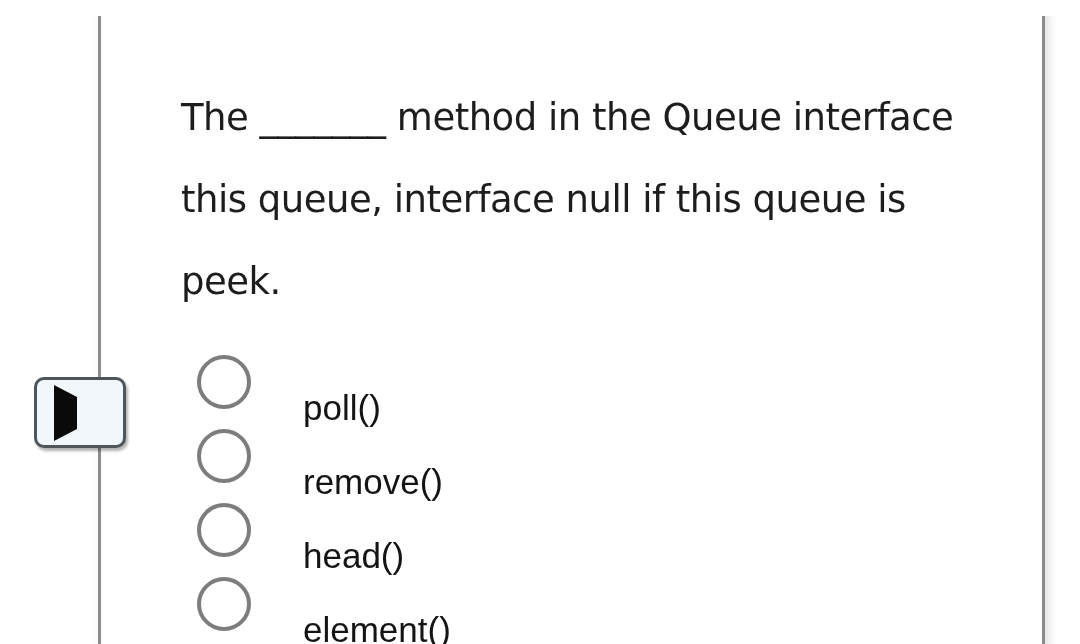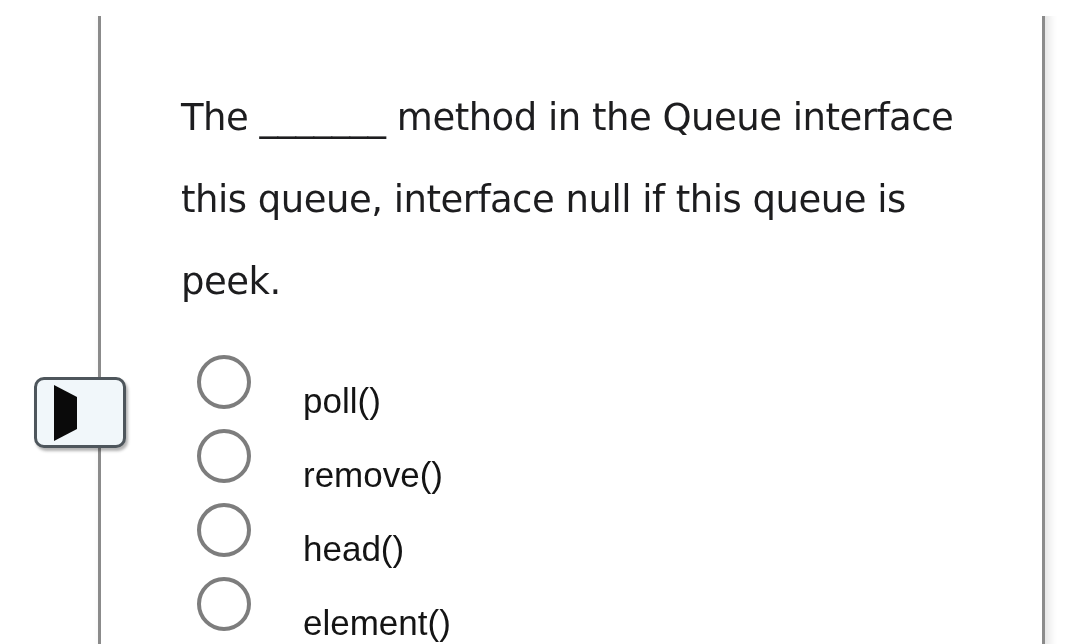--- a/index.html
+++ b/index.html
@@ -54,21 +54,21 @@
     border-radius: 50%;
     background: #ffffff;
     flex: 0 0 auto;
   }
   .option-label {
     font-family: "Liberation Sans", sans-serif;
     font-size: 35px;
     color: #141414;
     margin-left: 36px;
     position: relative;
-    top: 19px;
+    top: 26px;
   }
   .play-btn {
     position: absolute;
     left: 2px;
     top: 345px;
     width: 92px;
     height: 71px;
     background: #f1f7fa;
     border: 3px solid #4e565c;
     border-radius: 10px;

